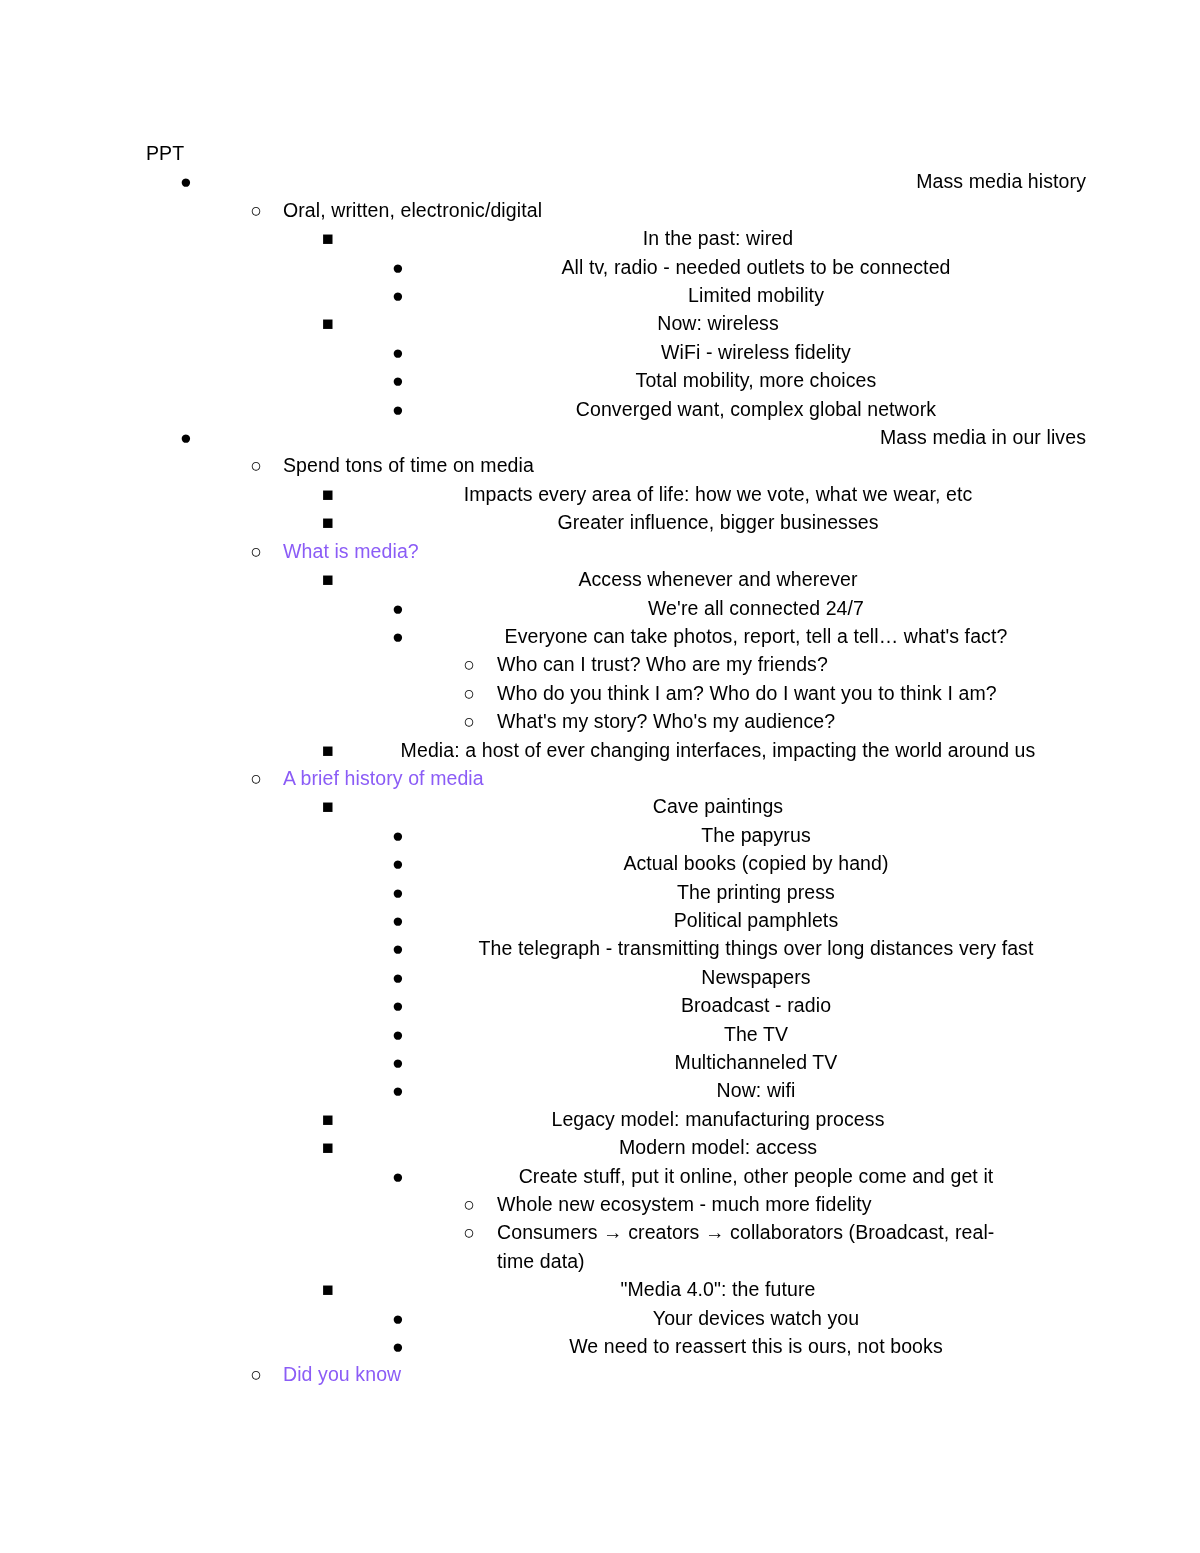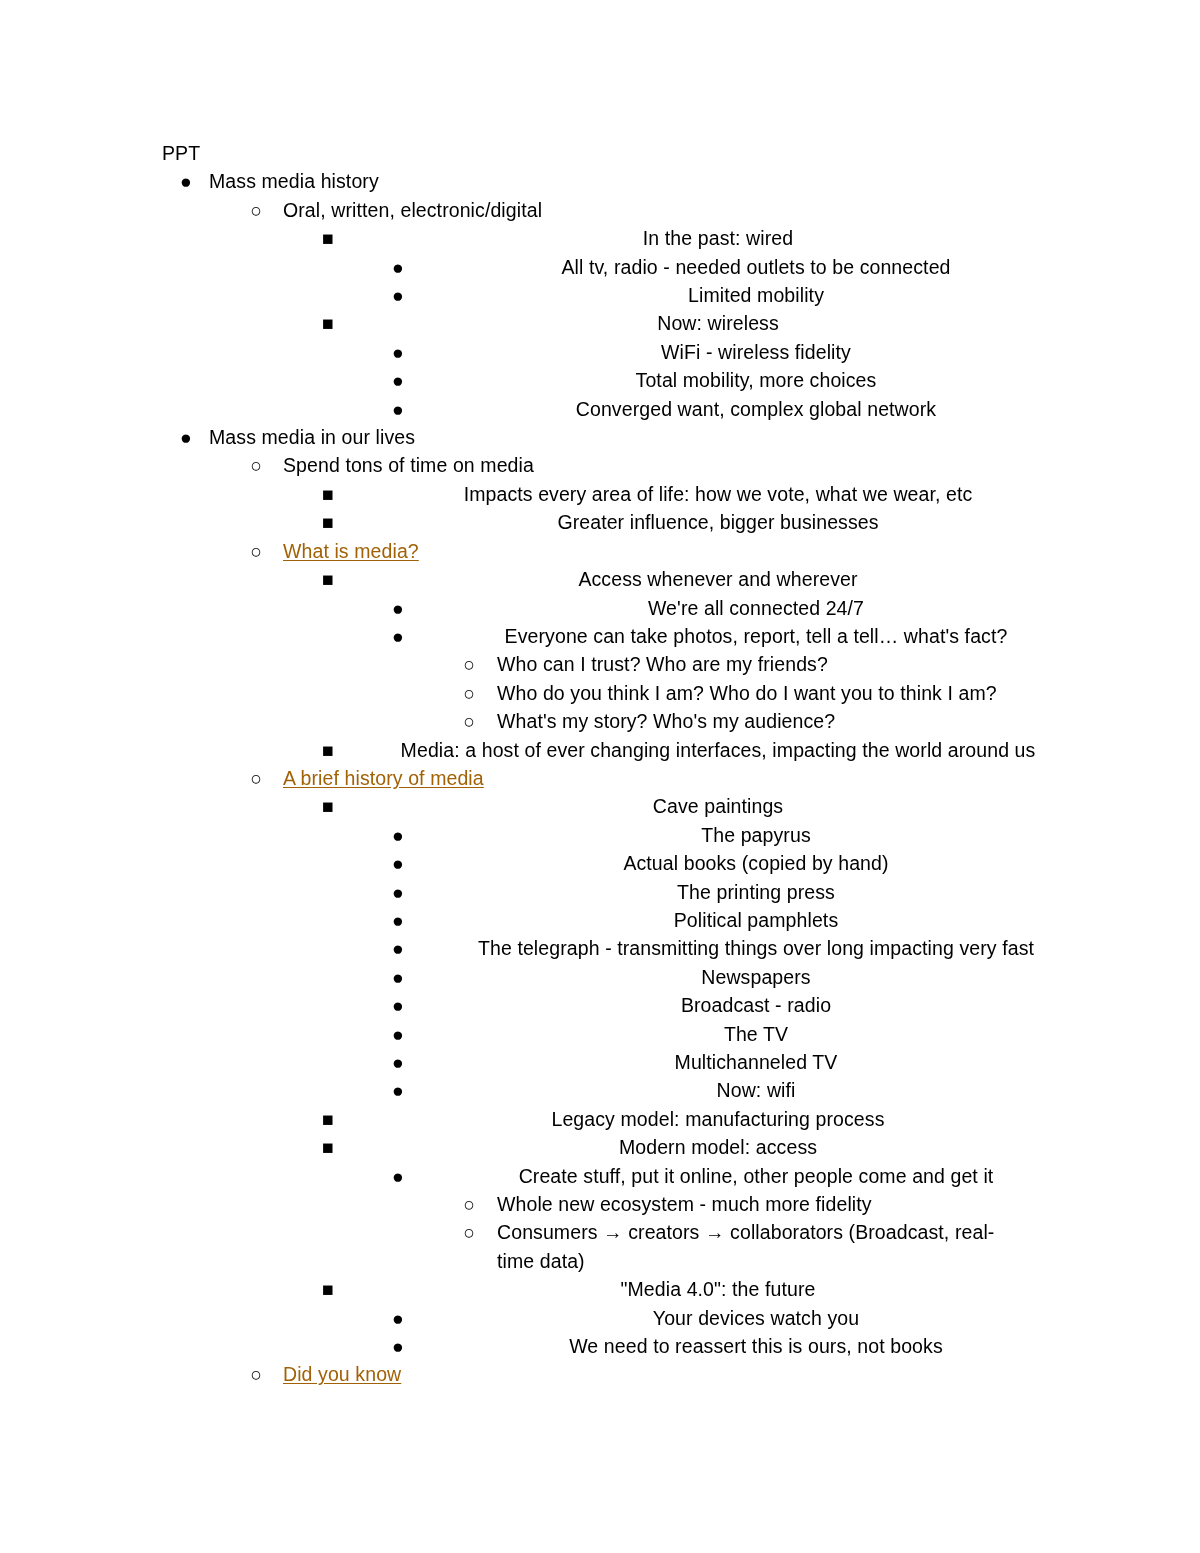--- a/index.html
+++ b/index.html
@@ -56,47 +56,46 @@
     display: block;
   }
 
   
   .b-disc   { font-size: 15px; line-height: 28.4px; }
   .b-circle { font-size: 15px; line-height: 28.4px; }
   .b-square { font-size: 13px; line-height: 28.4px; }
 
   
   
-  .l0 { margin-left: 16px; }
+  .l0 { margin-left: 0px; }
   .l0 .txt { padding-left: 0px; }
 
   
   .l1 { margin-left: 34px; }
-  .l1 .txt { padding-left: 29px; }
+  .l1 .txt { padding-left: 29px; text-align: right; }
 
   
   .l2 { margin-left: 104px; }
   .l2 .txt { padding-left: 33px; }
 
   
   .l3 { margin-left: 176px; }
   .l3 .txt { padding-left: 28px; text-align: center; }
 
   
   .l4 { margin-left: 246px; }
   .l4 .txt { padding-left: 34px; text-align: center; }
 
   
   .l5 { margin-left: 317px; }
   .l5 .txt { padding-left: 34px; }
 
   
   .link {
-    color: #a16207;
-    text-decoration: underline;
+    color: #8b5cf6;
     text-underline-offset: 2px;
     cursor: pointer;
   }
 
   
   .wrap-540 { max-width: 565px; }
 </style>
 </head>
 <body>
 
@@ -208,21 +207,21 @@
       <div class="line l4">
         <span class="bullet b-disc">●</span>
         <span class="txt">The printing press</span>
       </div>
       <div class="line l4">
         <span class="bullet b-disc">●</span>
         <span class="txt">Political pamphlets</span>
       </div>
       <div class="line l4">
         <span class="bullet b-disc">●</span>
-        <span class="txt">The telegraph - transmitting things over long impacting very fast</span>
+        <span class="txt">The telegraph - transmitting things over long distances very fast</span>
       </div>
       <div class="line l4">
         <span class="bullet b-disc">●</span>
         <span class="txt">Newspapers</span>
       </div>
       <div class="line l4">
         <span class="bullet b-disc">●</span>
         <span class="txt">Broadcast - radio</span>
       </div>
       <div class="line l4">

